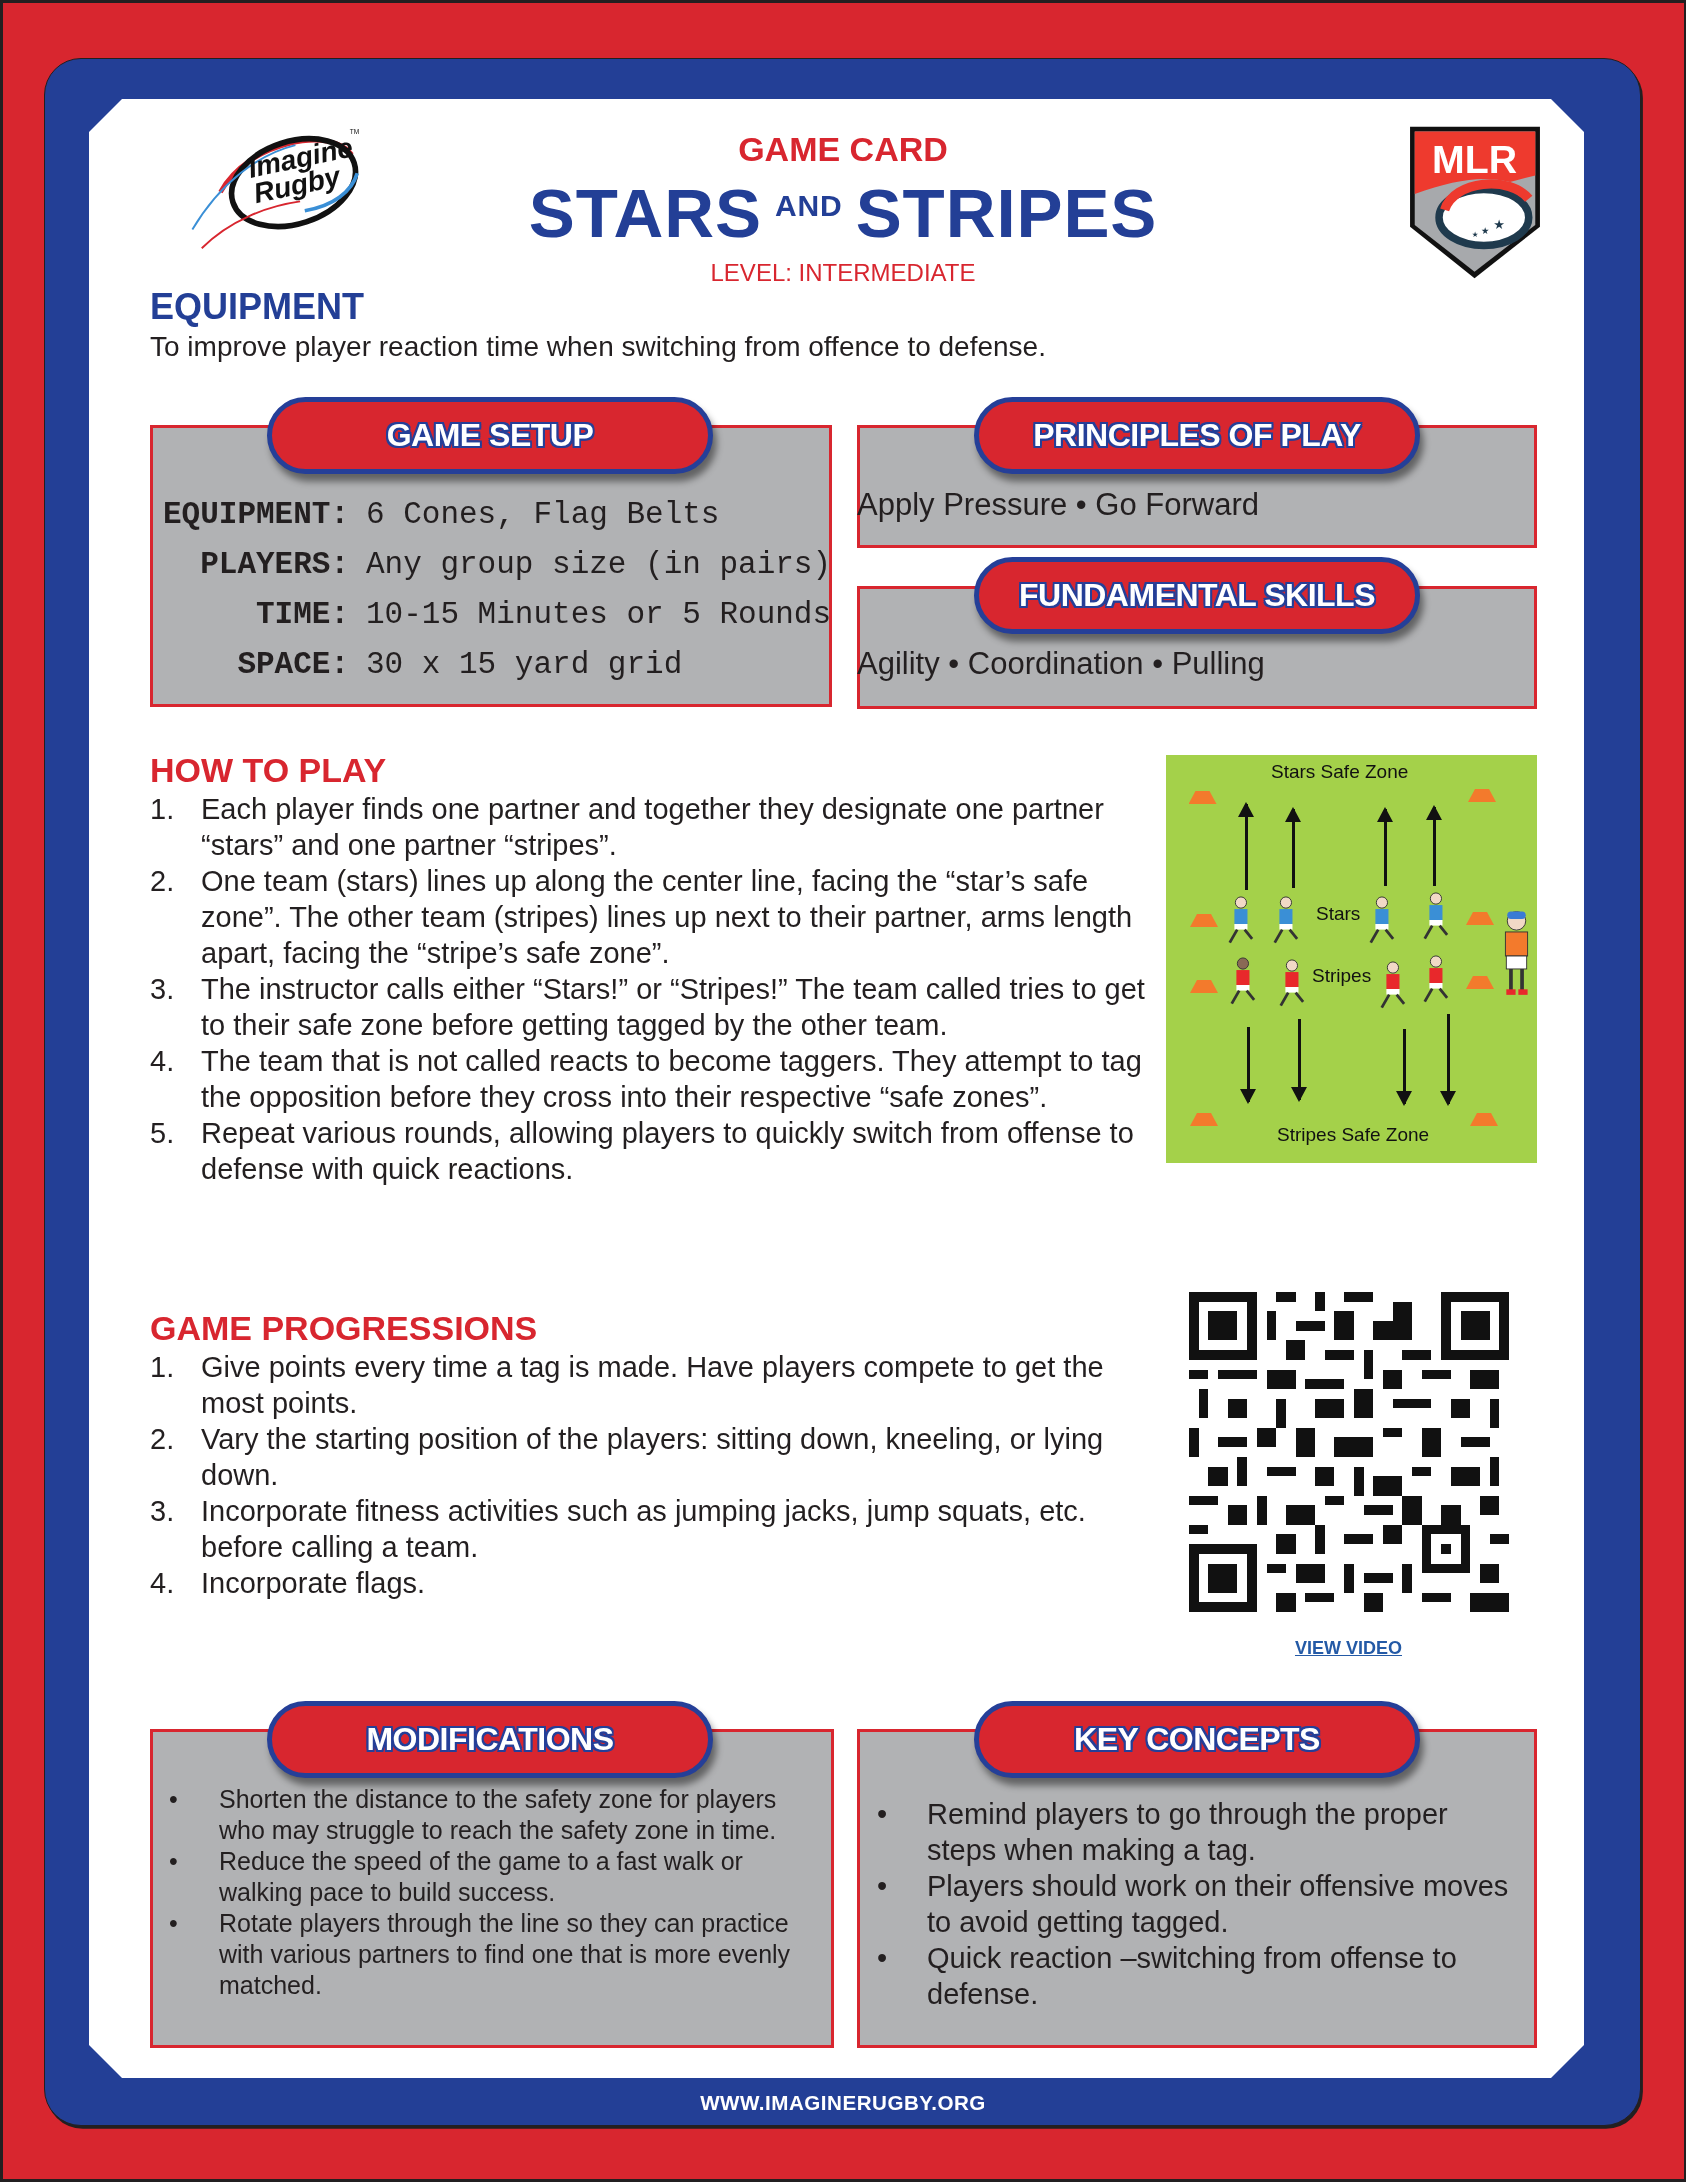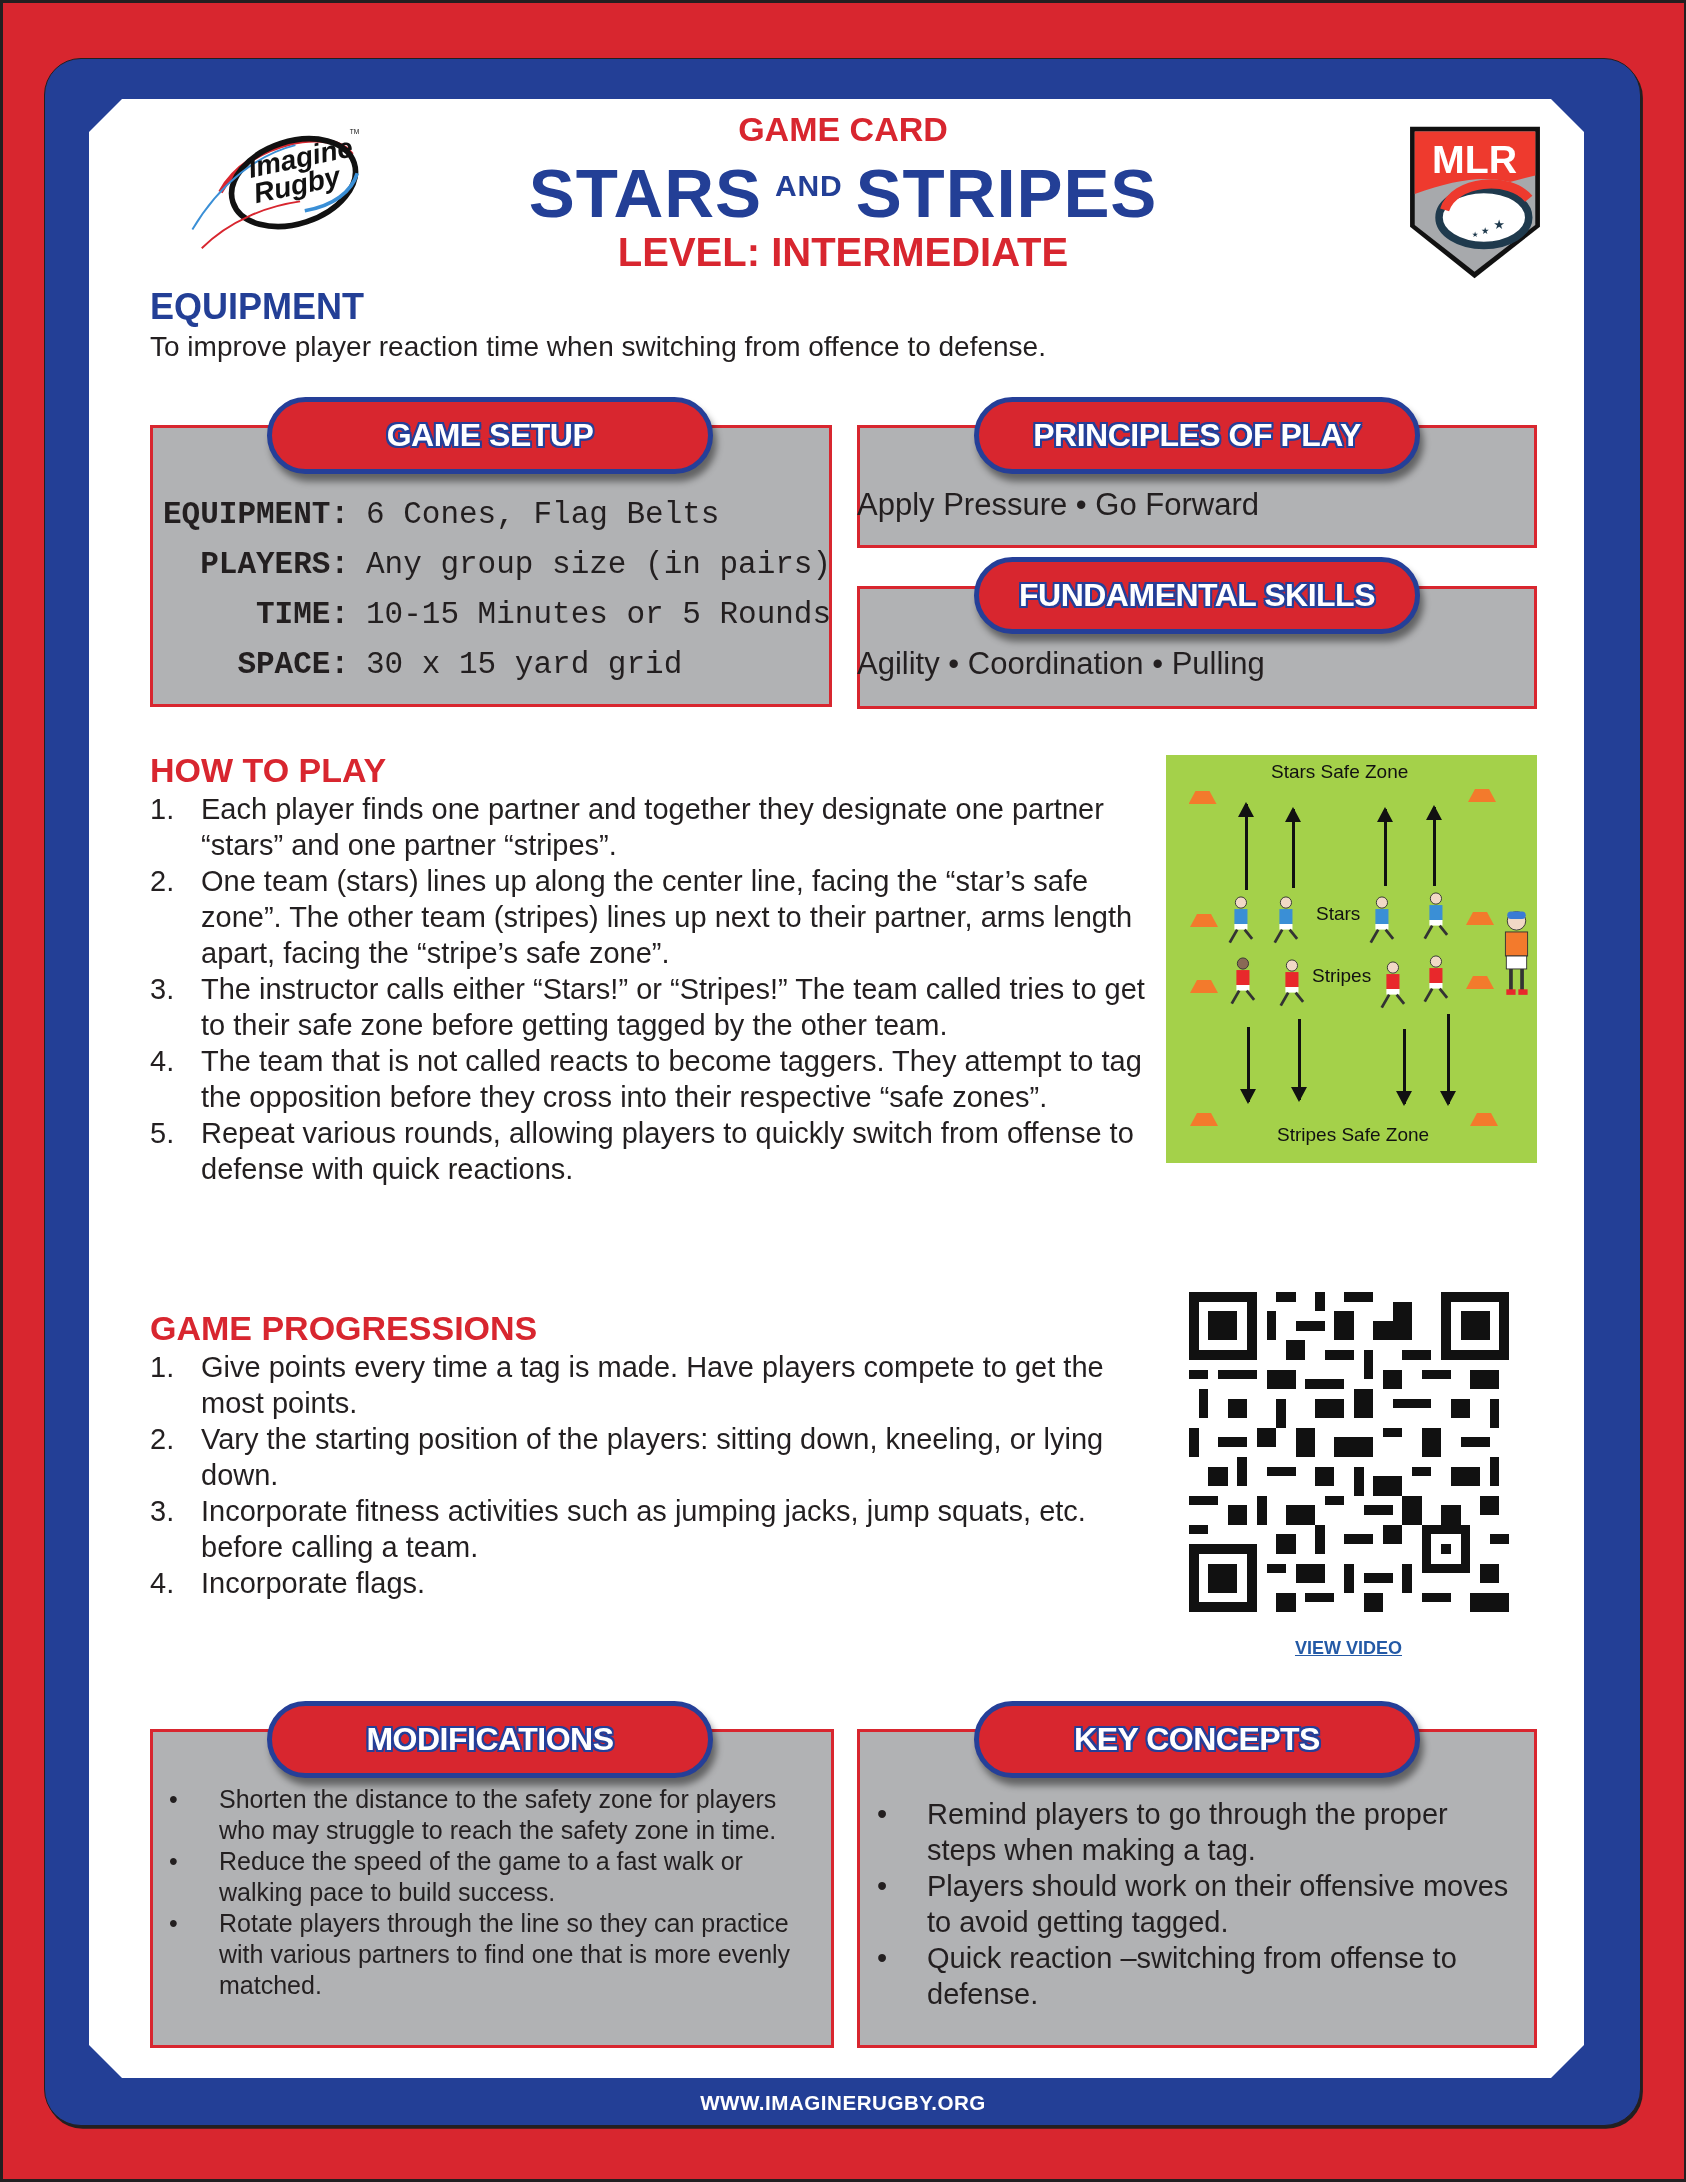--- a/index.html
+++ b/index.html
@@ -7,24 +7,24 @@
   .outer-red { position:absolute; left:2.8px; top:2.8px; width:1681px; height:2176px; background:#d8262f; }
   .blue-panel { position:absolute; left:44px; top:58px; width:1597px; height:2068px; background:#233f96; border-radius:37px; box-shadow:1.9px 2.8px 0 #231f20; border:1.9px solid #231f20; box-sizing:border-box; }
   .white-panel { position:absolute; left:89px; top:99px; width:1495px; height:1979px; background:#fff;
     clip-path: polygon(33px 0, calc(100% - 33px) 0, 100% 33px, 100% calc(100% - 33px), calc(100% - 33px) 100%, 33px 100%, 0 calc(100% - 33px), 0 33px); }
   .footer-url { position:absolute; left:0; width:1686px; top:2091px; text-align:center; color:#fff; font-weight:bold; font-size:20.6px; letter-spacing:0.5px; }
 
   .logo-ir { position:absolute; left:183px; top:117px; width:178px; height:136px; }
   .logo-mlr { position:absolute; left:1407px; top:124px; width:136px; height:157px; }
 
   .title-block { position:absolute; left:468px; top:111px; width:750px; text-align:center; }
-  .t-gamecard { color:#d8262f; font-weight:bold; font-size:34px; line-height:37px; }
+  .t-gamecard { color:#d8262f; font-weight:bold; font-size:34px; line-height:37px;margin-top:20px; }
   .t-main { color:#233f96; font-weight:bold; font-size:69px; line-height:75px; letter-spacing:0.9px; }
   .t-main .and { font-size:30px; vertical-align:20.6px; margin:0 13px; }
-  .t-level { color:#d8262f; font-weight:bold; font-size:40px; line-height:43px; }
+  .t-level { color:#d8262f; font-weight:normal; font-size:24px; line-height:43px; }
 
   .sec-heading-blue { position:absolute; color:#233f96; font-weight:bold; font-size:36px; }
   .sec-heading-red { position:absolute; color:#d8262f; font-weight:bold; font-size:34px; }
   .body-text { position:absolute; color:#231f20; font-size:28px;text-align:right; }
 
   .box { position:absolute; background:#b1b2b4; border:3.7px solid #d8262f; box-sizing:border-box; }
   .pill { position:absolute; background:#d8262f; border:5.6px solid #253f98; border-radius:41px; box-sizing:border-box; box-shadow:3.7px 7.5px 7.5px rgba(0,0,0,0.45); display:flex; align-items:center; justify-content:center; }
   .pill span { color:#fff; font-weight:bold; font-size:32px; letter-spacing:-0.5px; text-shadow: -1.9px -1.9px 0 #253f98, 1.9px -1.9px 0 #253f98, -1.9px 1.9px 0 #253f98, 1.9px 1.9px 0 #253f98, 0 1.9px 0 #253f98, 0 -1.9px 0 #253f98, 1.9px 0 0 #253f98, -1.9px 0 0 #253f98; }
 
   .setup-table { position:absolute; left:157px; top:489px; font-size:31px; color:#231f20;font-family:Liberation Mono, monospace; }

